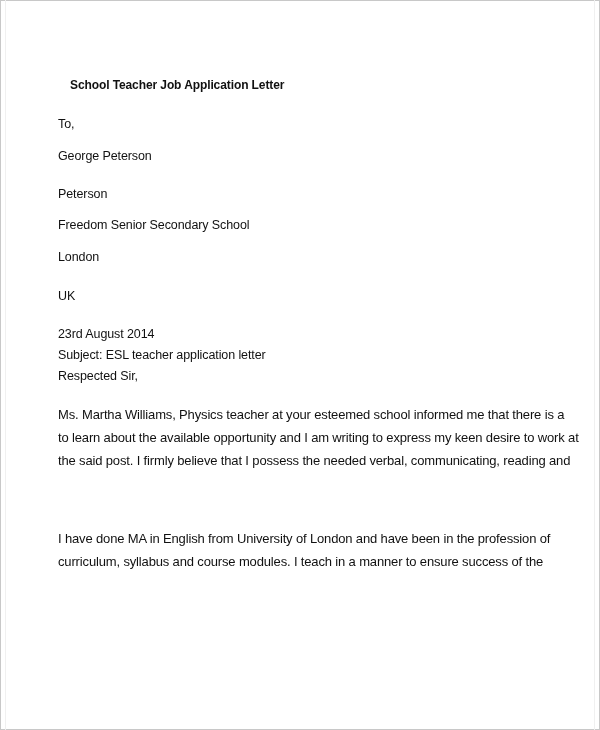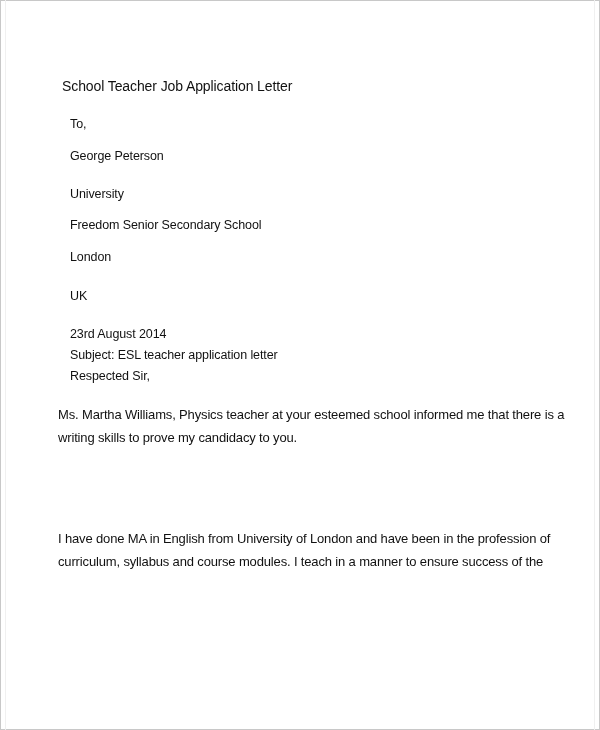--- a/index.html
+++ b/index.html
@@ -42,29 +42,29 @@
     }
     .doc {
       position: absolute;
       left: 58px;
       top: 0;
       width: 500px;
     }
     .title {
       position: absolute;
       top: 78px;
-      left: 4px;
-      font-size: 14px;
-      font-weight: normal;
+      left: 12px;
+      font-size: 12px;
+      font-weight: bold;
       white-space: nowrap;
       letter-spacing: -0.1px;
     }
     .line {
       position: absolute;
-      left: 12px;
+      left: 0;
       font-size: 12.5px;
       white-space: nowrap;
       letter-spacing: -0.1px;
     }
     .para {
       position: absolute;
       left: 0;
       width: 486px;
       font-size: 13px;
       line-height: 23.2px;
@@ -80,31 +80,32 @@
 
 <div class="page-frame"></div>
 <div class="inner-edge-left"></div>
 <div class="inner-edge-right"></div>
 
 <div class="doc">
   <div class="title">School Teacher Job Application Letter</div>
 
   <div class="line" style="top:117px">To,</div>
   <div class="line" style="top:149px">George Peterson</div>
-  <div class="line" style="top:187px">University</div>
+  <div class="line" style="top:187px">Peterson</div>
   <div class="line" style="top:218px">Freedom Senior Secondary School</div>
   <div class="line" style="top:250px">London</div>
   <div class="line" style="top:289px">UK</div>
 
   <div class="line" style="top:327px">23rd August 2014</div>
   <div class="line" style="top:348px">Subject: ESL teacher application letter</div>
   <div class="line" style="top:369px">Respected Sir,</div>
 
   <div class="para" style="top:403px">
     <span class="pl">Ms. Martha Williams, Physics teacher at your esteemed school informed me that there is a</span>
-    <span class="pl">writing skills to prove my candidacy to you.</span>
+    <span class="pl">to learn about the available opportunity and I am writing to express my keen desire to work at</span>
+    <span class="pl">the said post. I firmly believe that I possess the needed verbal, communicating, reading and</span>
   </div>
 
   <div class="para" style="top:527px">
     <span class="pl">I have done MA in English from University of London and have been in the profession of</span>
     <span class="pl">curriculum, syllabus and course modules. I teach in a manner to ensure success of the</span>
   </div>
 </div>
 
 </body></html>

